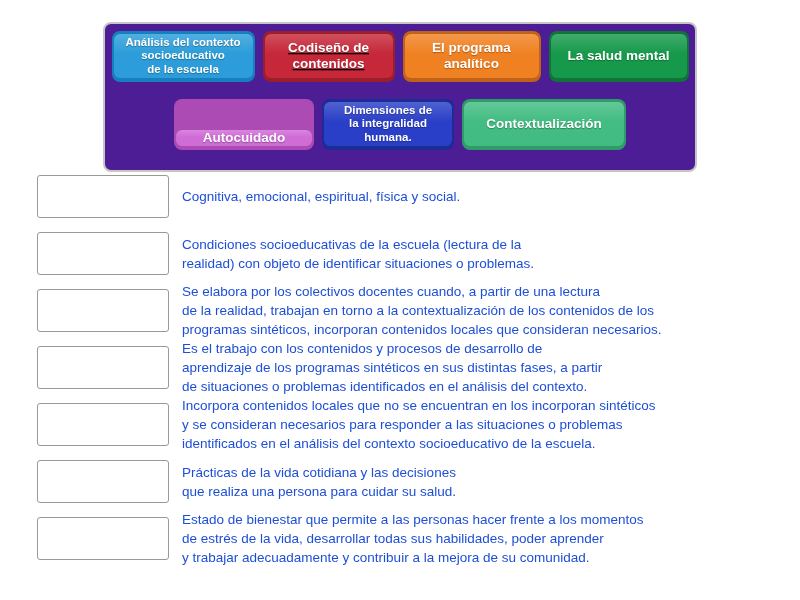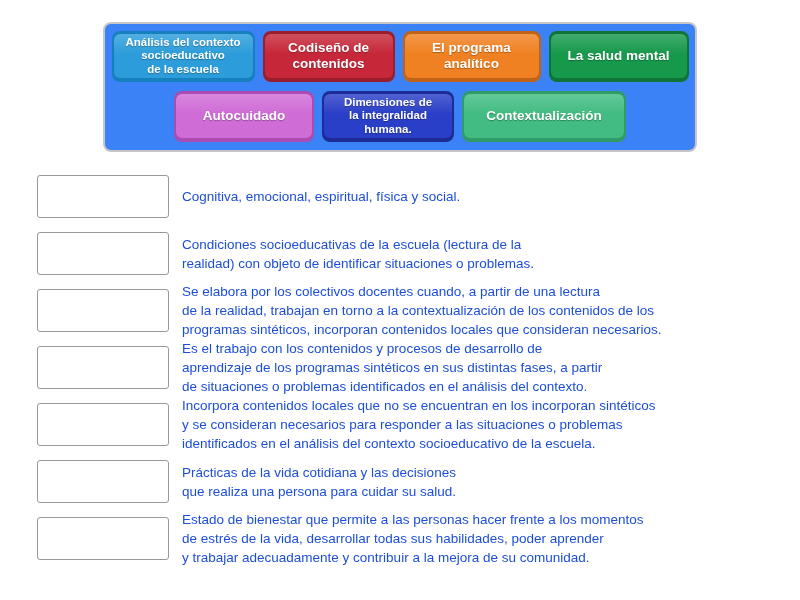--- a/index.html
+++ b/index.html
@@ -3,44 +3,44 @@
 <meta charset="utf-8">
 <style>
   * { margin: 0; padding: 0; }
   html, body { width: 800px; height: 600px; background: #ffffff; }
   body { font-family: "Liberation Sans", sans-serif; position: relative; overflow: hidden; }
 
   
   .bank {
     box-sizing: border-box;
     position: absolute; left: 103px; top: 22px; width: 594px;
-    border: 2px solid #c6c6c6; border-radius: 8px; background: #3b82f6;
-    padding: 7px 4px 8px;
-    display: flex; flex-direction: column; gap: 9px; align-items: center;
+    border: 2px solid #c6c6c6; border-radius: 8px; background: #4c1d95;
+    padding: 7px 4px 20px;
+    display: flex; flex-direction: column; gap: 17px; align-items: center;
   }
   .bank-row { display: flex; gap: 8px; justify-content: center; }
 
   .chip {
     box-sizing: border-box; height: 51px; border-radius: 8px;
     background: var(--chip-dark, #555);
     padding: 3px 2px 4px; display: flex; cursor: grab;
   }
   .chip-label {
     flex: 1; border-radius: 6px;
     background-color: var(--chip, #888);
     background-image: linear-gradient(rgba(255,255,255,.18), rgba(255,255,255,0) 45%);
     color: #fff; font-weight: bold;
     display: flex; align-items: center; justify-content: center;
     text-align: center; white-space: pre-line;
     font-size: 13.5px; line-height: 16px;
     text-shadow: 0 1px 1px rgba(0,0,0,.3);
   }
   .chip.small .chip-label { font-size: 11.5px; line-height: 13.5px; }
-  .c1 { width: 143px; } .c2 { width: 132px; } .c3 { width: 138px; }
-  .c4 { width: 140px; } .c5 { width: 140px; } .c6 { width: 132px; } .c7 { width: 164px; }
+  .c1 { width: 143px; } .c2 { width: 132px; text-decoration: underline; } .c3 { width: 138px; }
+  .c4 { width: 140px; } .c5 { width: 140px; align-items: flex-end; } .c6 { width: 132px; } .c7 { width: 164px; }
 
   
   .pairs { position: absolute; left: 37px; top: 175px; width: 740px; }
   .pair-row { display: flex; align-items: center; height: 43px; margin-bottom: 14px; }
   .slot {
     box-sizing: border-box; flex: none; width: 132px; height: 43px;
     border: 1px solid #999; border-radius: 3px; background: #fff;
   }
   .definition {
     margin-left: 13px; font-size: 13.5px; line-height: 19px;

